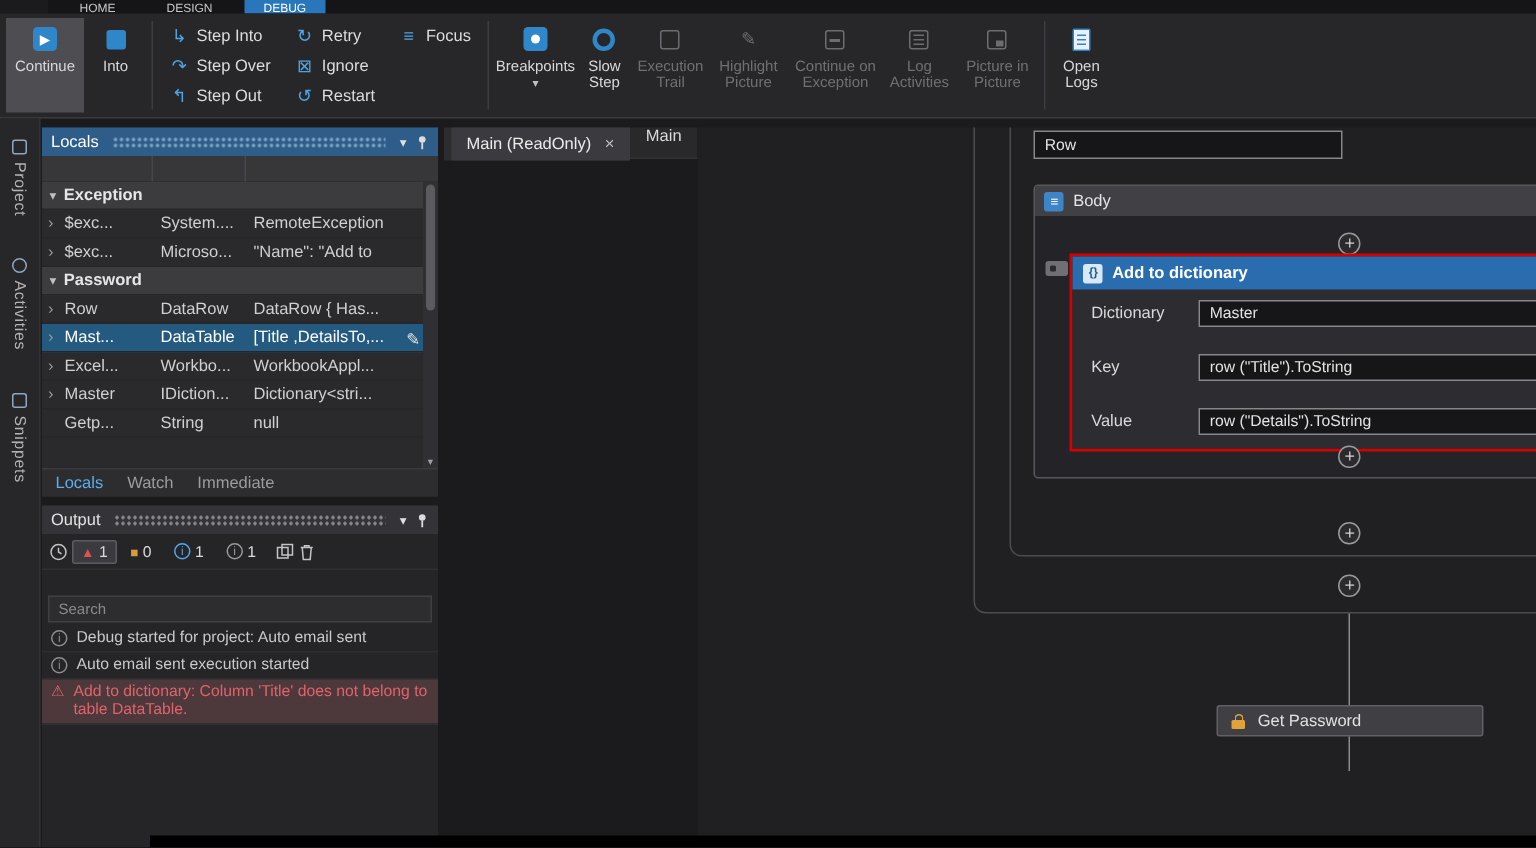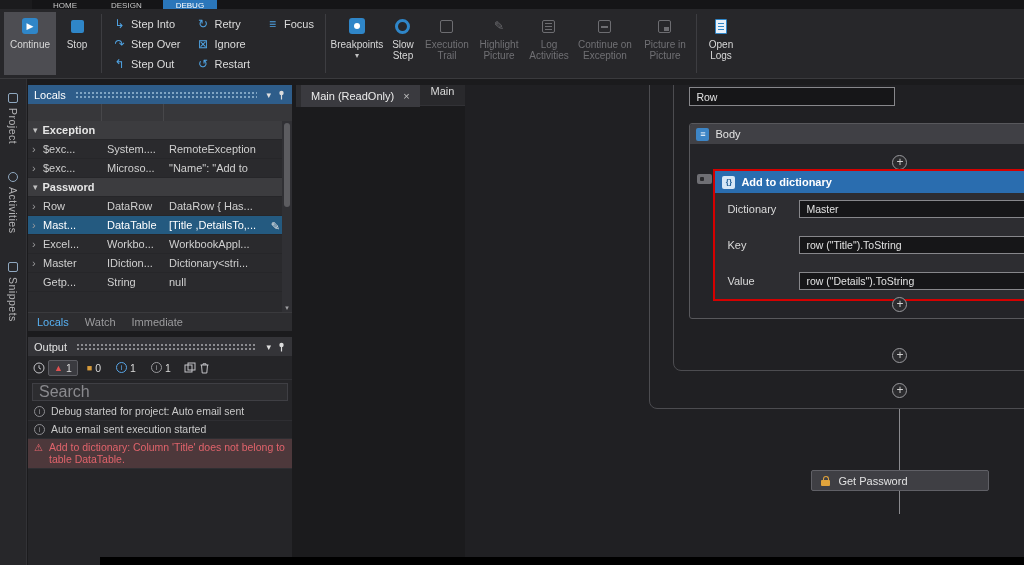--- a/index.html
+++ b/index.html
@@ -87,22 +87,22 @@
   .output .phead { background:#343438; color:#e2e2e2; }
   .out-toolbar { height:24px; display:flex; align-items:center; gap:3px; padding:0 5px; border-bottom:1px solid #303034; }
   .tog { display:flex; align-items:center; gap:3px; padding:1px 5px; font-size:10.5px; color:#dadada;
     border:1px solid transparent; border-radius:2px; }
   .tog.active { background:#3a3a3f; border-color:#5c5c62; }
   .tico-err { color:#e05050; font-size:9px; }
   .tico-warn { color:#d79b3b; font-size:9px; }
   .dot-i { width:11px; height:11px; border-radius:50%; font-size:8px; line-height:10px; text-align:center; }
   .dot-i.blue { border:1px solid #58a6e8; color:#58a6e8; }
   .dot-i.gray { border:1px solid #9a9a9e; color:#9a9a9e; }
-  .search { height:18px; margin:3px 4px 2px; background:#2d2d30; border:1px solid #3f3f44; color:#cfcfcf;
-    font-size:16px; padding:0 6px; width:calc(100% - 8px); font-family:"Liberation Sans",sans-serif; }
+  .search { height:18px; margin:17px 4px 2px; background:#2d2d30; border:1px solid #3f3f44; color:#cfcfcf;
+    font-size:10px; padding:0 6px; width:calc(100% - 8px); font-family:"Liberation Sans",sans-serif; }
   .search::placeholder { color:#8a8a8e; }
   .logs { flex:1; overflow:hidden; font-size:10.5px; }
   .logrow { display:flex; gap:6px; padding:2px 6px 3px; border-bottom:1px solid #2e2e32; color:#c8c8c8; align-items:flex-start; }
   .ci { flex:none; width:11px; height:11px; border-radius:50%; border:1px solid #8e8e92; color:#8e8e92;
     font-size:8px; line-height:9px; text-align:center; margin-top:1px; }
   .logrow.error { background:#4d383b; color:#e0636b; }
   .warn-ic { flex:none; color:#e0636b; font-size:10px; line-height:13px; }
 
   
   .main { position:absolute; left:296px; top:85px; right:0; bottom:0; display:flex; flex-direction:row; }
@@ -165,21 +165,21 @@
     <div class="bigbtn btn-continue">
       <span class="bicon">
           <span class="ic-play">▶</span>
         </span>
       <span>Continue</span>
     </div>
     <div class="bigbtn btn-stop">
       <span class="bicon">
           <span class="ic-stopsq"></span>
         </span>
-      <span>Stop</span>
+      <span>Into</span>
     </div>
     <div class="vsep"></div>
     <div class="smallcol">
       <div class="sbtn">
         <span class="g">↳</span>
         <span>Step Into</span>
       </div>
       <div class="sbtn">
         <span class="g">↷</span>
         <span>Step Over</span>
@@ -228,31 +228,31 @@
           <span class="ghost"></span>
         </span>
       <span>Execution Trail</span>
     </div>
     <div class="bigbtn disabled" style="width:52px">
       <span class="bicon">
           <span class="gpencil">✎</span>
         </span>
       <span>Highlight Picture</span>
     </div>
+    <div class="bigbtn disabled" style="width:64px">
+      <span class="bicon">
+          <span class="ghost ic-coe"></span>
+        </span>
+      <span>Continue on Exception</span>
+    </div>
     <div class="bigbtn disabled" style="width:48px">
       <span class="bicon">
           <span class="ghost ic-log"></span>
         </span>
       <span>Log Activities</span>
-    </div>
-    <div class="bigbtn disabled" style="width:64px">
-      <span class="bicon">
-          <span class="ghost ic-coe"></span>
-        </span>
-      <span>Continue on Exception</span>
     </div>
     <div class="bigbtn disabled" style="width:56px">
       <span class="bicon">
           <span class="ghost ic-pip"></span>
         </span>
       <span>Picture in Picture</span>
     </div>
     <div class="vsep"></div>
     <div class="bigbtn" style="width:42px">
       <span class="bicon">

